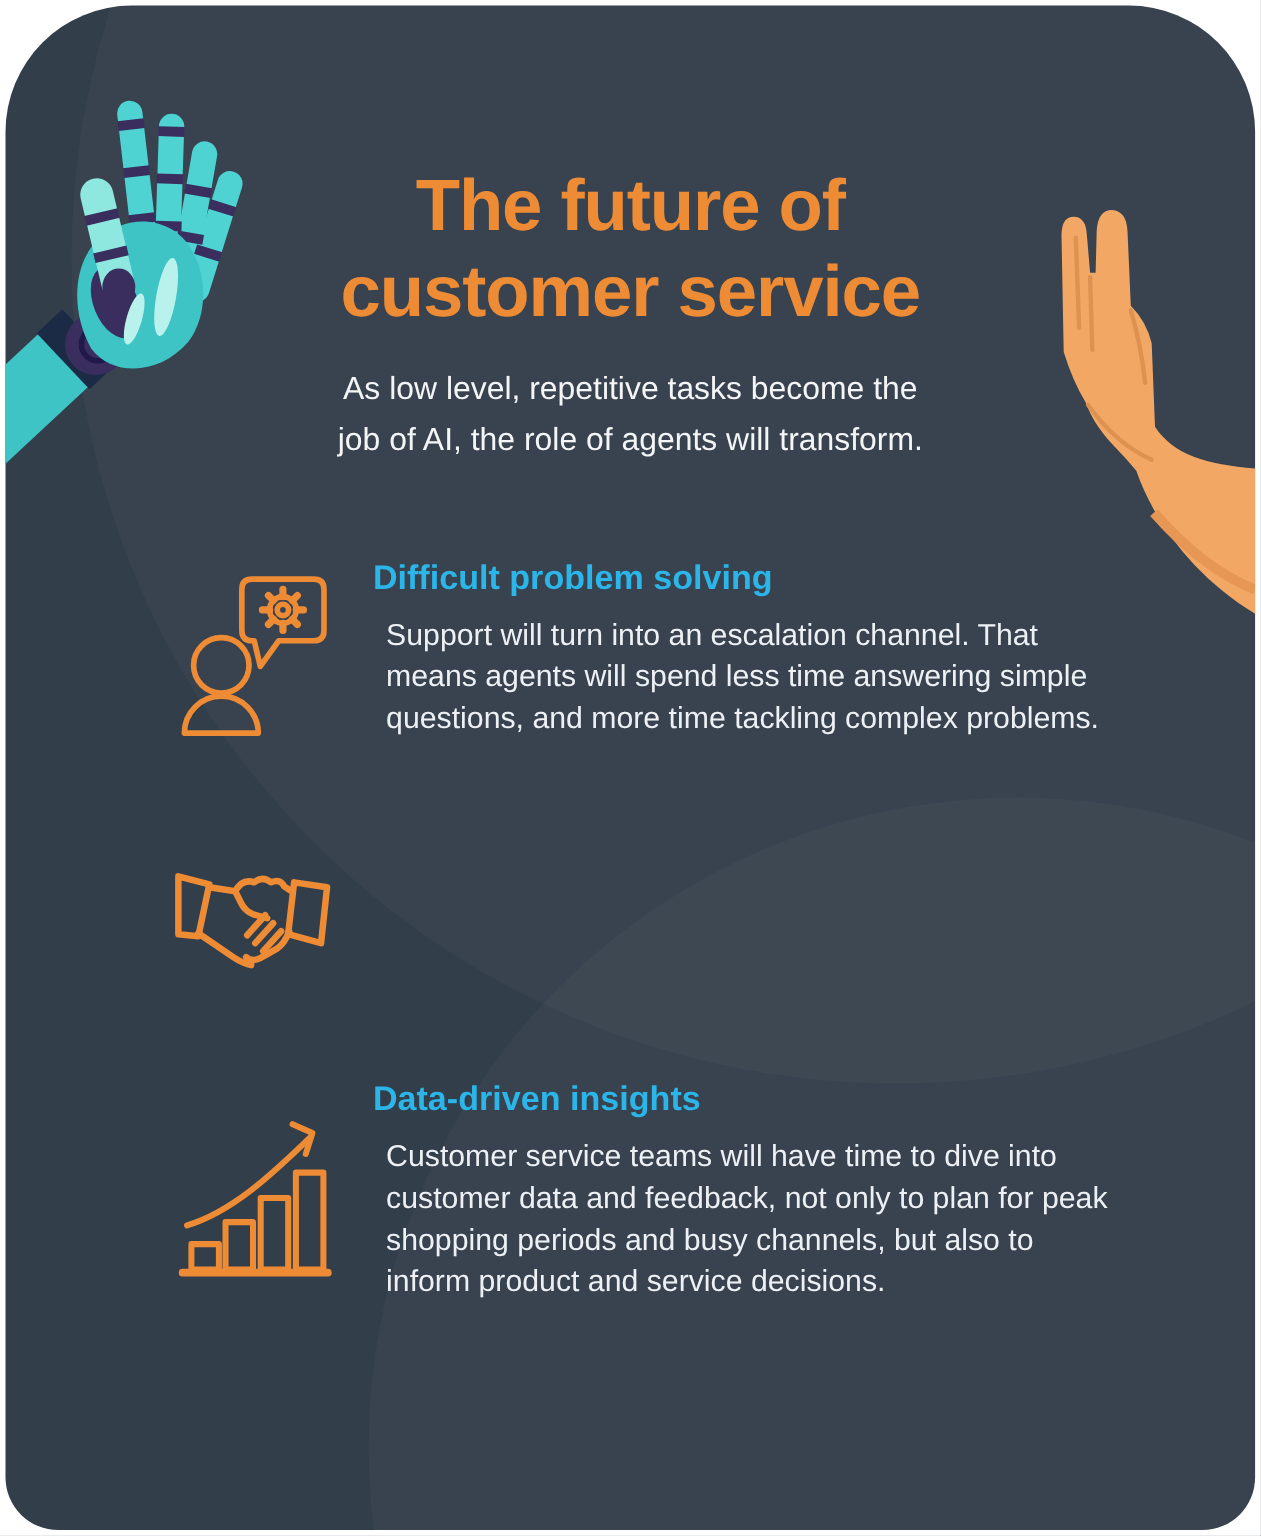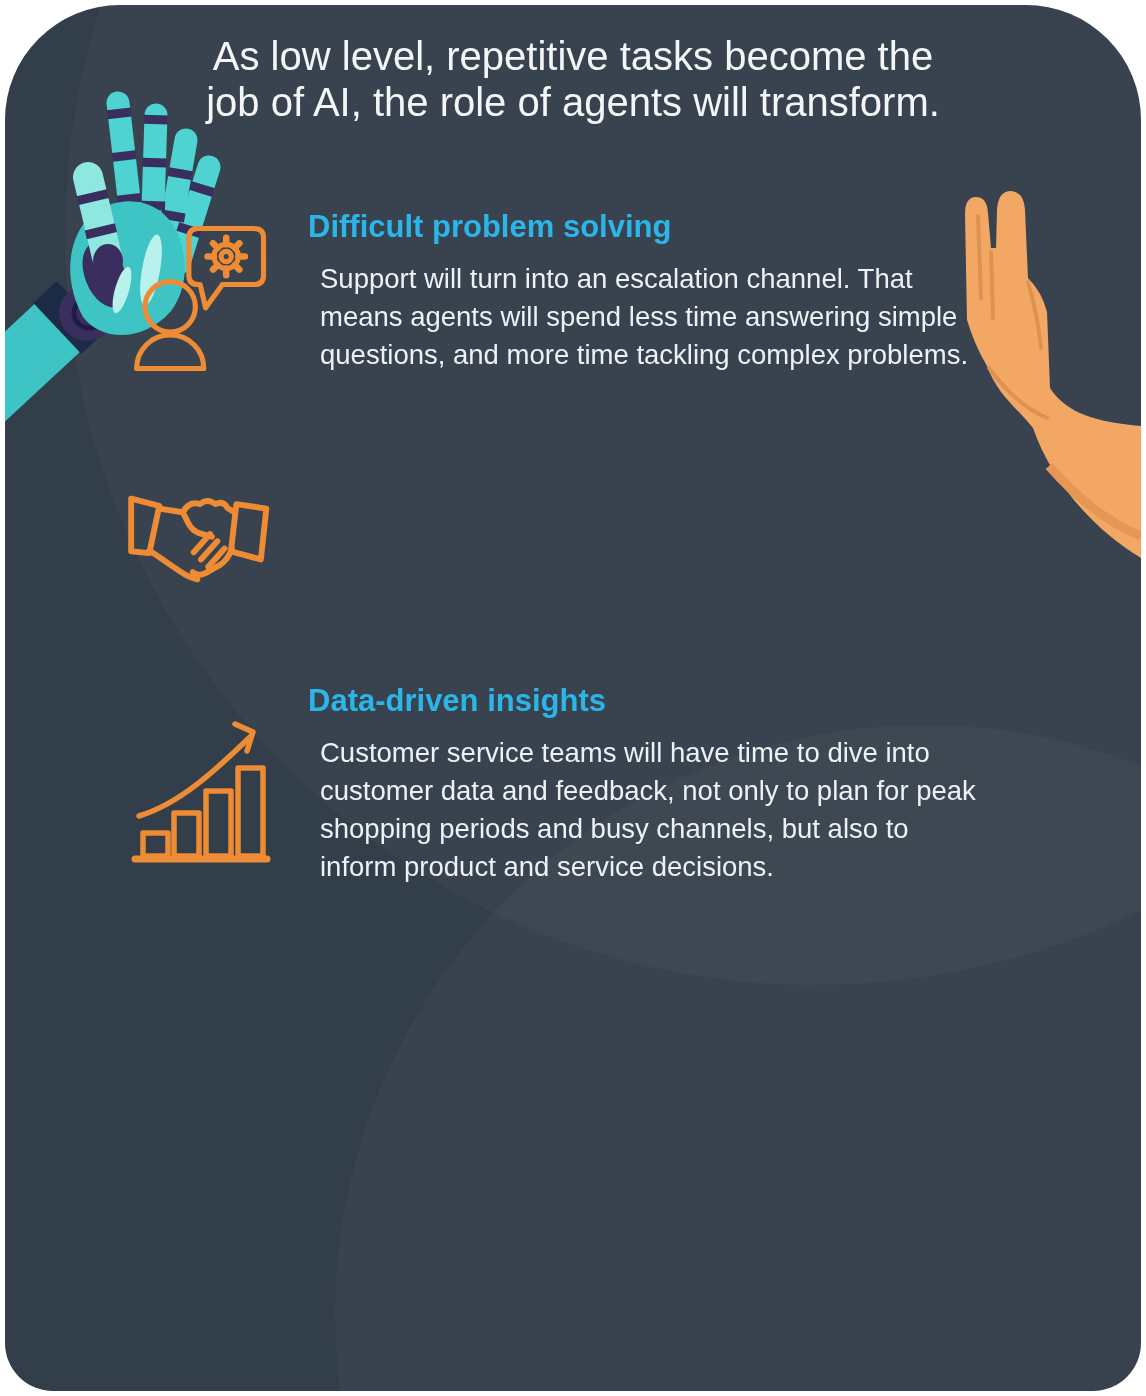--- a/index.html
+++ b/index.html
@@ -12,23 +12,23 @@
   .bg-circle.c2{width:1180px;height:1180px;left:330px;top:720px;}
 
   .illus{position:absolute;z-index:1;}
   .robot-hand{left:0;top:80px;}
   .human-hand{right:0;top:165px;}
 
   .content{position:relative;z-index:2;}
   .title{margin:142px auto 0;width:860px;text-align:center;color:#EE8B35;
          font-size:66px;line-height:78px;font-weight:700;letter-spacing:-1px;white-space:pre-line;}
   .subtitle{margin:28px auto 0;width:860px;text-align:center;color:#F3F5F7;
-            font-size:40px;line-height:46px;font-weight:400;white-space:pre-line;}
+            font-size:29px;line-height:46px;font-weight:400;white-space:pre-line;}
 
-  .sections{padding:0 88px;}
+  .sections{padding:0 119px;}
   .section{display:flex;align-items:center;}
   .section.s1{margin-top:84px;}
   .section.s2{margin-top:90px;}
   .section.s3{margin-top:80px;}
   .icon-col{flex:0 0 215px;display:flex;justify-content:center;align-items:center;}
   .text-col{flex:1;}
   .section-heading{color:#2BB5E8;font-size:31px;line-height:36px;font-weight:700;margin:0 0 15px 0;}
   .section-body{color:#EDF1F5;font-size:27.5px;line-height:38px;font-weight:400;
                 margin:12px;white-space:pre-line;}
 </style>
@@ -89,20 +89,22 @@
       <g stroke="#DB8F4F" stroke-width="4" fill="none" stroke-linecap="round" opacity="0.85">
         <path d="M46 82 L48 148"></path>
         <path d="M33 46 L36 128"></path>
         <path d="M83 112 C90 136 94 158 96 178"></path>
         <path d="M44 198 C64 226 84 240 102 248"></path>
       </g>
       <path d="M104 296 C134 330 162 352 196 366" stroke="#E59753" stroke-width="9" fill="none"></path>
     </svg>
 
     <div class="content">
+      <div class="title">The future of
+customer service</div>
       <div class="subtitle">As low level, repetitive tasks become the
 job of AI, the role of agents will transform.</div>
 
       <div class="sections">
 
         <div class="section s1">
           <div class="icon-col">
             <svg width="140" height="154" viewBox="0 0 150 165">
               <g stroke="#EE8B35" stroke-width="5.5" fill="none" stroke-linejoin="round" stroke-linecap="round">
 

